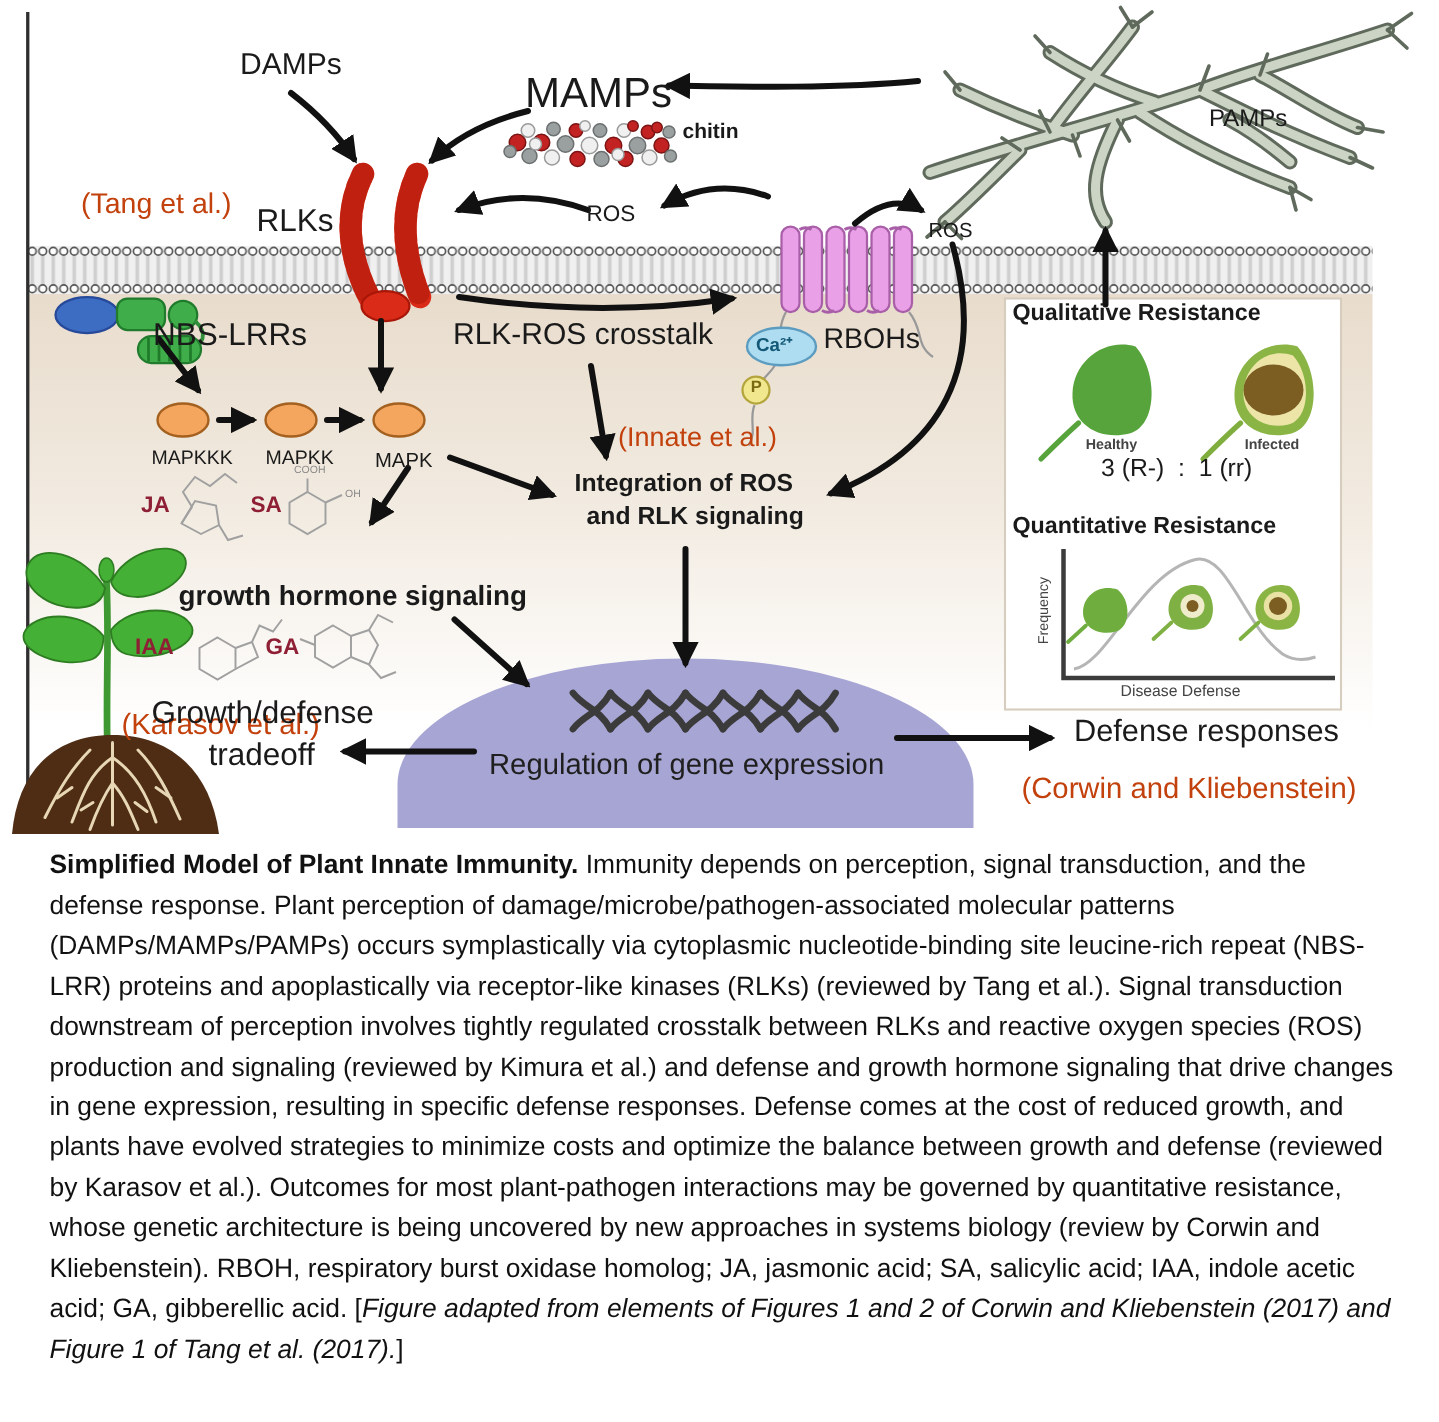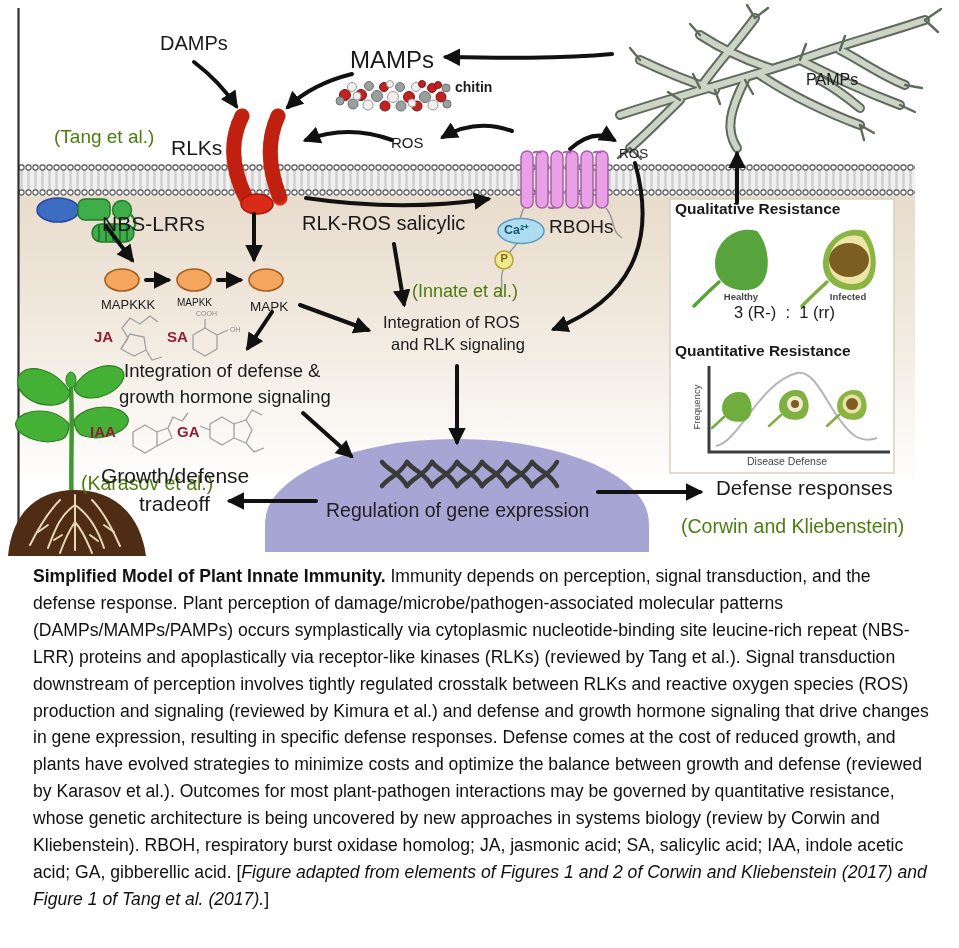--- a/index.html
+++ b/index.html
@@ -1,23 +1,23 @@
 <!DOCTYPE html>
 <html><head>
 <meta charset="utf-8">
 <style>
   html,body{margin:0;padding:0;background:#fff;}
   #page{position:relative;width:959px;height:948px;background:#fff;overflow:hidden;
         font-family:"Liberation Sans",sans-serif;}
   #diagram-svg{position:absolute;left:0;top:0;}
   .lbl{position:absolute;white-space:pre;color:#1a1a1a;line-height:1.06;}
-  .blue{color:#4d7c0f;}
+  .blue{color:#c2410c;}
   .maroon{color:#8e1f35;font-weight:bold;}
   .b{font-weight:bold;}
-  .sb{font-weight:400;}
+  .sb{font-weight:700;}
   .gray{color:#8a8a8a;}
   .ctr{text-align:center;}
   #caption{position:absolute;left:33px;top:563px;width:905px;font-size:17.6px;
            line-height:26.9px;color:#111;}
   #caption .cap-title{font-weight:bold;}
   #caption .cap-credit{font-style:italic;}
 </style>
 </head>
 <body>
 
@@ -296,43 +296,42 @@
     <path d="M394,244 L404,304"></path>
     <path d="M635,163 C658,245 628,300 554,329"></path>
     <path d="M457,366 L457,442"></path>
     <path d="M303,413 L351,456"></path>
     <path d="M316,501 L230,501"></path>
     <path d="M598,492 L700,492"></path>
   </g>
 </svg>
 
 <div class="lbl" style="left:160px;top:33px;font-size:20px;">DAMPs</div>
-<div class="lbl" style="left:350px;top:47px;font-size:24px;">MAMPs</div>
+<div class="lbl" style="left:350px;top:47px;font-size:28px;">MAMPs</div>
 <div class="lbl b" style="left:455px;top:80px;font-size:14px;">chitin</div>
 <div class="lbl" style="left:806px;top:72px;font-size:16px;">PAMPs</div>
 <div class="lbl blue" style="left:54px;top:127px;font-size:19px;">(Tang et al.)</div>
 <div class="lbl" style="left:171px;top:137px;font-size:21px;">RLKs</div>
 <div class="lbl" style="left:391px;top:135px;font-size:15px;">ROS</div>
 <div class="lbl" style="left:619px;top:147px;font-size:13.5px;">ROS</div>
 <div class="lbl" style="left:102px;top:213px;font-size:21px;">NBS-LRRs</div>
-<div class="lbl" style="left:302px;top:213px;font-size:20px;">RLK-ROS salicylic</div>
+<div class="lbl" style="left:302px;top:213px;font-size:20px;">RLK-ROS crosstalk</div>
 <div class="lbl b" style="left:504px;top:224px;font-size:12.5px;color:#145a78;">Ca²⁺</div>
 <div class="lbl" style="left:549px;top:217px;font-size:19px;">RBOHs</div>
 <div class="lbl b" style="left:500.5px;top:253px;font-size:11px;color:#7a6a12;">P</div>
 <div class="lbl blue" style="left:412px;top:282px;font-size:18px;">(Innate et al.)</div>
 <div class="lbl" style="left:101px;top:298px;font-size:13px;">MAPKKK</div>
-<div class="lbl" style="left:177px;top:298px;font-size:10px;">MAPKK</div>
+<div class="lbl" style="left:177px;top:298px;font-size:13px;">MAPKK</div>
 <div class="lbl" style="left:250px;top:300px;font-size:13.5px;">MAPK</div>
 <div class="lbl sb" style="left:383px;top:314px;font-size:16.5px;">Integration of ROS</div>
 <div class="lbl sb" style="left:391px;top:336px;font-size:16.5px;">and RLK signaling</div>
 <div class="lbl maroon" style="left:94px;top:329px;font-size:15px;">JA</div>
 <div class="lbl maroon" style="left:167px;top:329px;font-size:15px;">SA</div>
 <div class="lbl gray" style="left:196px;top:310px;font-size:7px;">COOH</div>
 <div class="lbl gray" style="left:230px;top:326px;font-size:7px;">OH</div>
-<div class="lbl sb" style="left:124px;top:361px;font-size:18.5px;">Integration of defense &amp;</div>
 <div class="lbl sb" style="left:119px;top:387px;font-size:18.5px;">growth hormone signaling</div>
 <div class="lbl maroon" style="left:90px;top:424px;font-size:15px;">IAA</div>
 <div class="lbl maroon" style="left:177px;top:424px;font-size:15px;">GA</div>
 <div class="lbl blue" style="left:81px;top:443px;font-size:19.5px;margin-top:30px;">(Karasov et al.)</div>
 <div class="lbl" style="left:101px;top:465px;font-size:21px;text-align:center;">Growth/defense</div>
 <div class="lbl" style="left:139px;top:493px;font-size:21px;">tradeoff</div>
 <div class="lbl" style="left:326px;top:500px;font-size:19.5px;color:#1f1f1f;">Regulation of gene expression</div>
 <div class="lbl blue" style="left:681px;top:516px;font-size:19.5px;">(Corwin and Kliebenstein)</div>
 <div class="lbl" style="left:716px;top:477px;font-size:20.5px;">Defense responses</div>
 

